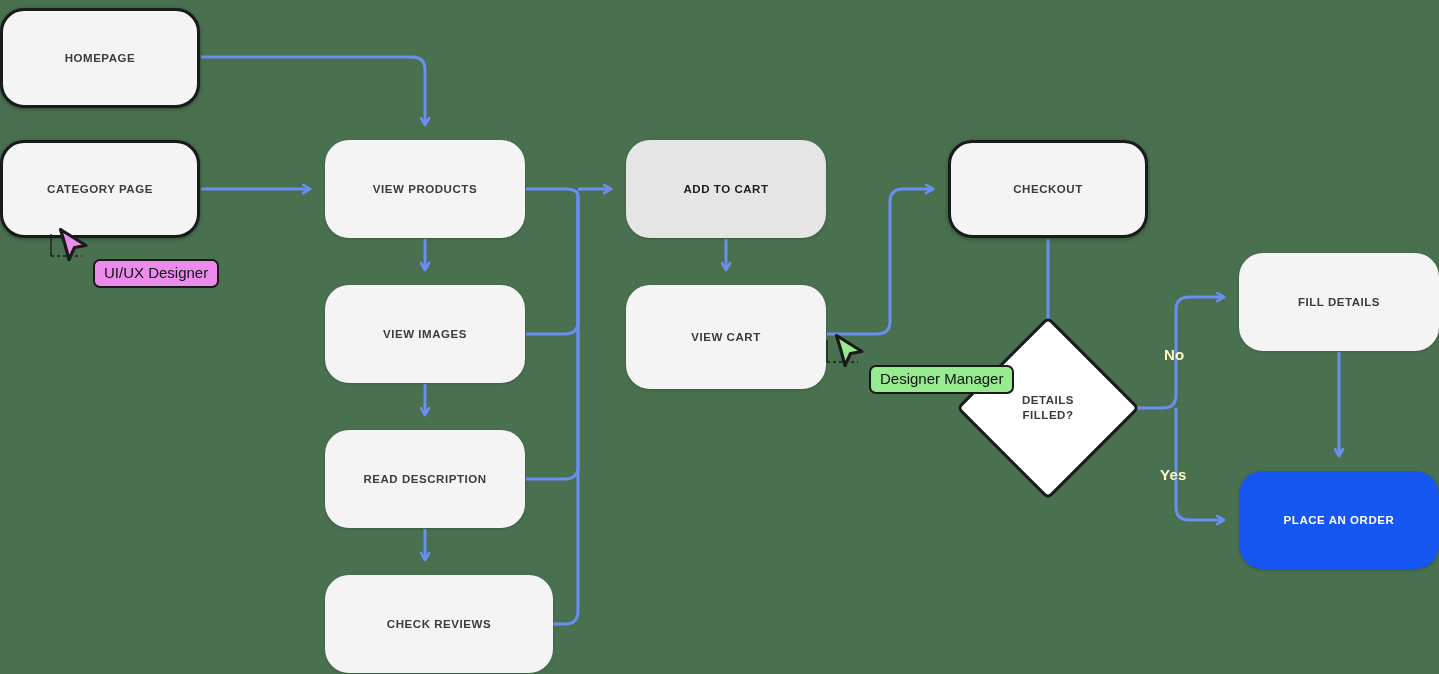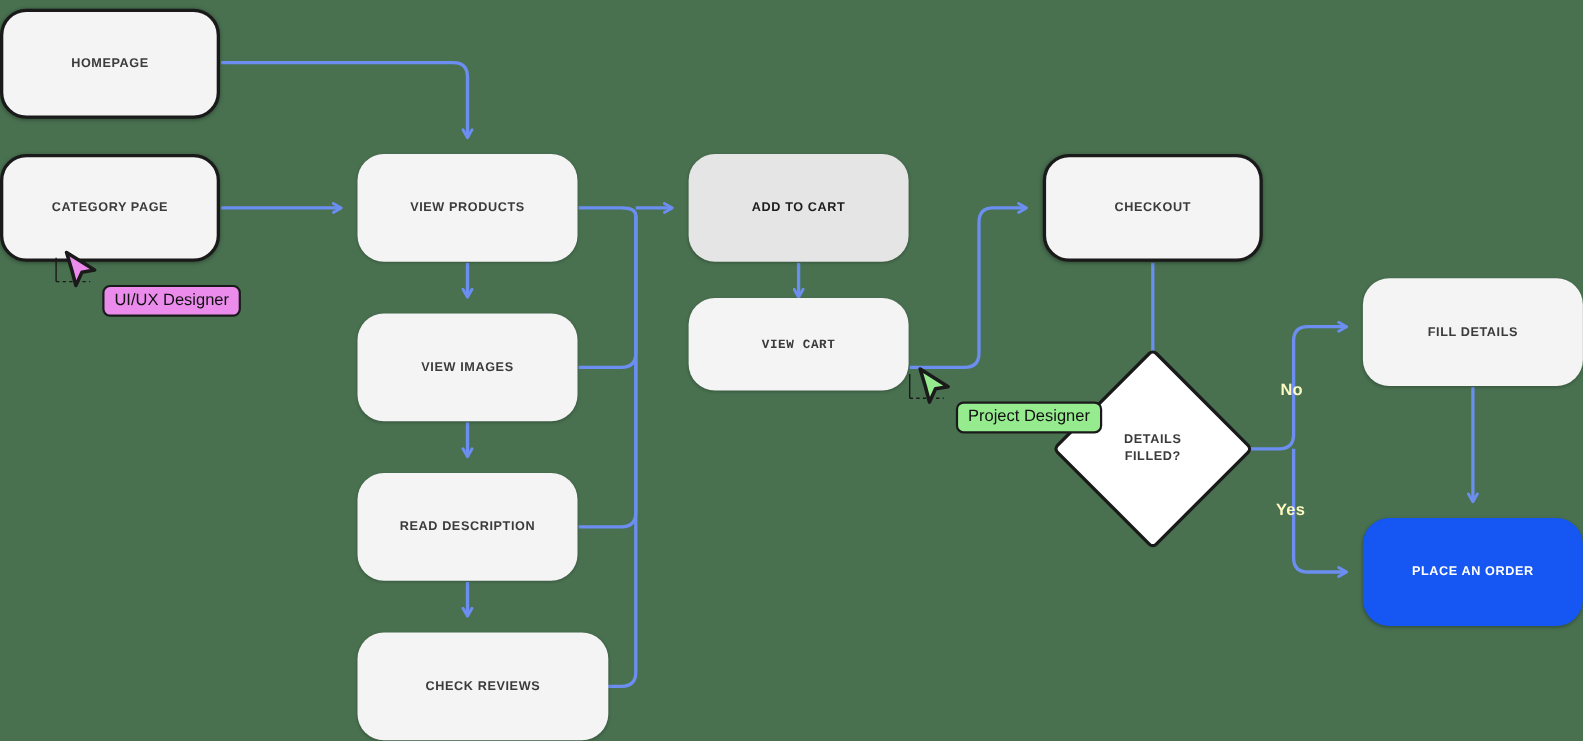--- a/index.html
+++ b/index.html
@@ -139,21 +139,21 @@
   </div>
 
   <div class="node" style="left:325px;top:575px;width:228px;height:98px;">
     <span>CHECK REVIEWS</span>
   </div>
 
   <div class="node accent-yellow" style="left:626px;top:140px;width:200px;height:98px;">
     <span>ADD TO CART</span>
   </div>
 
-  <div class="node" style="left:626px;top:271px;width:200px;height:84px;font-family:Liberation Mono, monospace;">
+  <div class="node" style="left:626px;top:285px;width:200px;height:104px;">
     <span>VIEW CART</span>
   </div>
 
   <div class="node selected" style="left:948px;top:140px;width:200px;height:98px;">
     <span>CHECKOUT</span>
   </div>
 
   <div class="node" style="left:1239px;top:253px;width:200px;height:98px;">
     <span>FILL DETAILS</span>
   </div>
@@ -166,21 +166,21 @@
     <div class="dshape"></div>
     <div class="dlabel">
       <span>DETAILS</span><br>
       <span>FILLED?</span>
     </div>
   </div>
 
   <div class="edge-label" style="left:1164px;top:346px;">
     <span>No</span>
   </div>
-  <div class="edge-label" style="left:1160px;top:455px;">
+  <div class="edge-label" style="left:1160px;top:466px;">
     <span>Yes</span>
   </div>
 
   <svg class="tickmark" style="left:48px;top:234px;width:36px;height:26px;" viewBox="0 0 36 26">
     <path d="M3,0 L3,22" stroke="#1a1a1a" stroke-width="1.3" fill="none"></path>
     <path d="M3,22 L34,22" stroke="#1a1a1a" stroke-width="1.3" fill="none" stroke-dasharray="3 3"></path>
   </svg>
   <svg class="pointer" style="left:57px;top:226px;width:34px;height:36px;" viewBox="0 0 34 36">
     <path d="M3.5,3.5 L29,19.5 L17.5,21.5 L12,33.5 Q8.5,19.5 3.5,3.5 Z" fill="#eb8ced" stroke="#1a1a1a" stroke-width="3.2" stroke-linejoin="round"></path>
   </svg>
@@ -189,16 +189,16 @@
   </div>
 
   <svg class="tickmark" style="left:824px;top:340px;width:36px;height:26px;" viewBox="0 0 36 26">
     <path d="M3,0 L3,22" stroke="#1a1a1a" stroke-width="1.3" fill="none"></path>
     <path d="M3,22 L34,22" stroke="#1a1a1a" stroke-width="1.3" fill="none" stroke-dasharray="3 3"></path>
   </svg>
   <svg class="pointer" style="left:833px;top:332px;width:34px;height:36px;" viewBox="0 0 34 36">
     <path d="M3.5,3.5 L29,19.5 L17.5,21.5 L12,33.5 Q8.5,19.5 3.5,3.5 Z" fill="#96eb8f" stroke="#1a1a1a" stroke-width="3.2" stroke-linejoin="round"></path>
   </svg>
   <div class="cursor-badge manager" style="left:869px;top:365px;">
-    <span>Project Designer</span>
+    <span>Designer Manager</span>
   </div>
 
 </div>
 
 </body></html>

